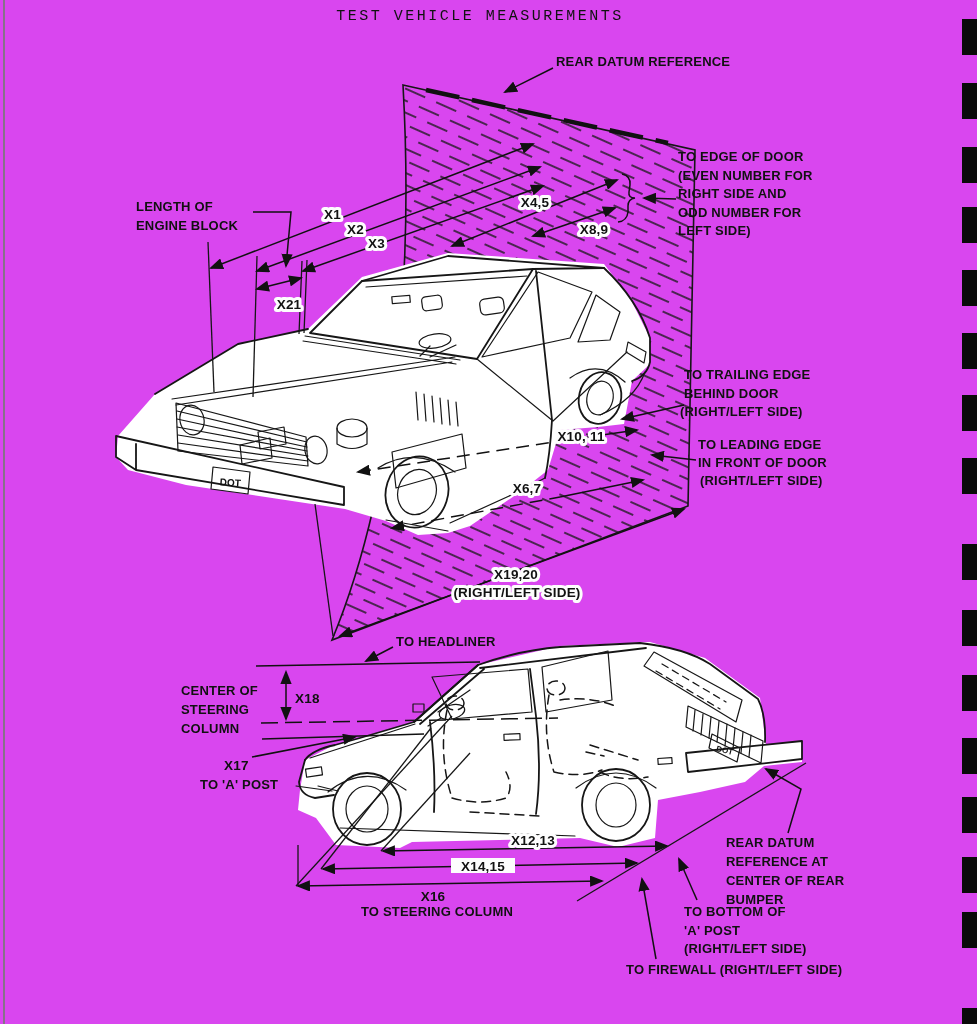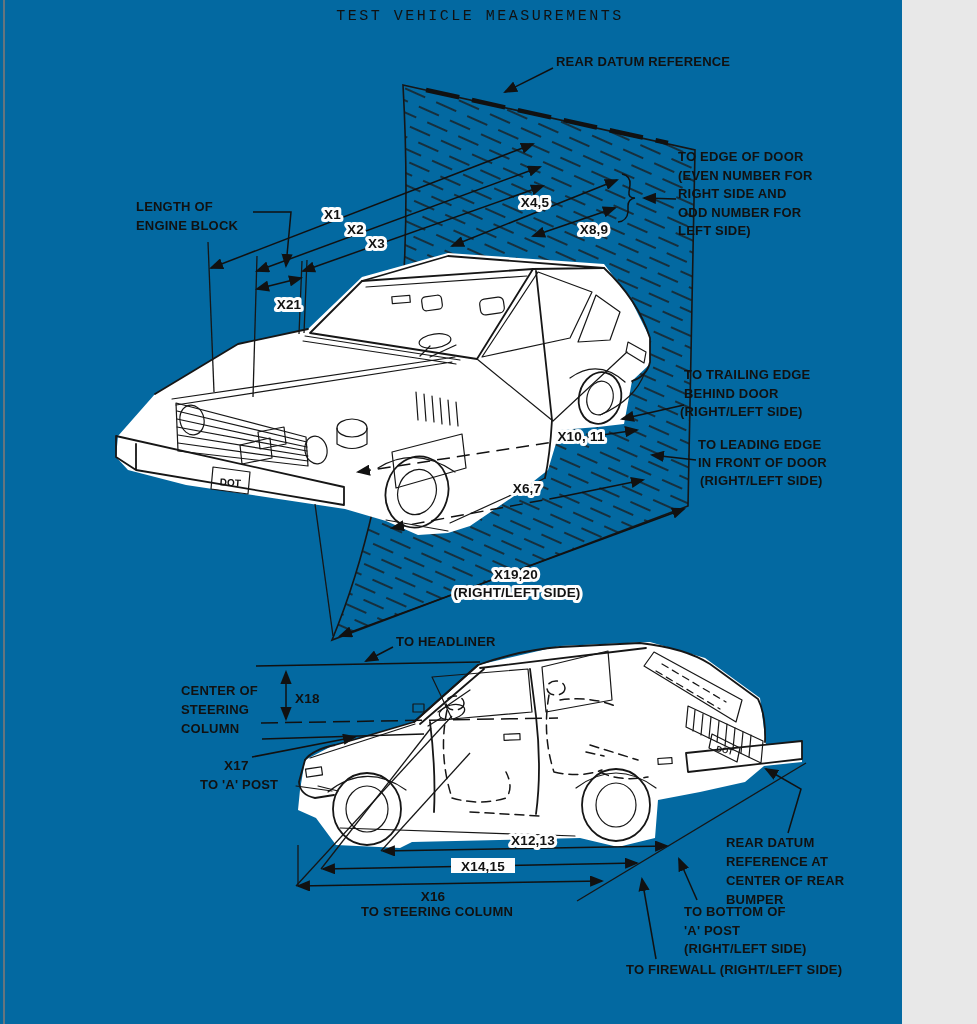--- a/index.html
+++ b/index.html
@@ -1,16 +1,16 @@
 <!DOCTYPE html>
 <html><head>
 <meta charset="utf-8">
 <style>
   html,body{margin:0;padding:0;background:#e8e8e8;}
-  #page{position:relative;width:902px;height:1024px;background:#0369a1;overflow:hidden;
+  #page{position:relative;width:977px;height:1024px;background:#d946ef;overflow:hidden;
         font-family:"Liberation Sans", sans-serif;}
   #art{position:absolute;left:0;top:0;}
   
   #edge-line{position:absolute;left:3px;top:0;width:2px;height:1024px;background:#787878;opacity:.85;}
   
   .bmark{position:absolute;left:962px;width:15px;height:36px;background:#0a0a0a;}
   text{fill:#111;}
   .ttl{font-family:"Liberation Mono","DejaVu Sans Mono",monospace;font-size:15px;letter-spacing:2.5px;}
   .lbl{font-weight:bold;font-size:13px;letter-spacing:.2px;}
   .dim{font-weight:bold;font-size:13.5px;letter-spacing:.2px;}

